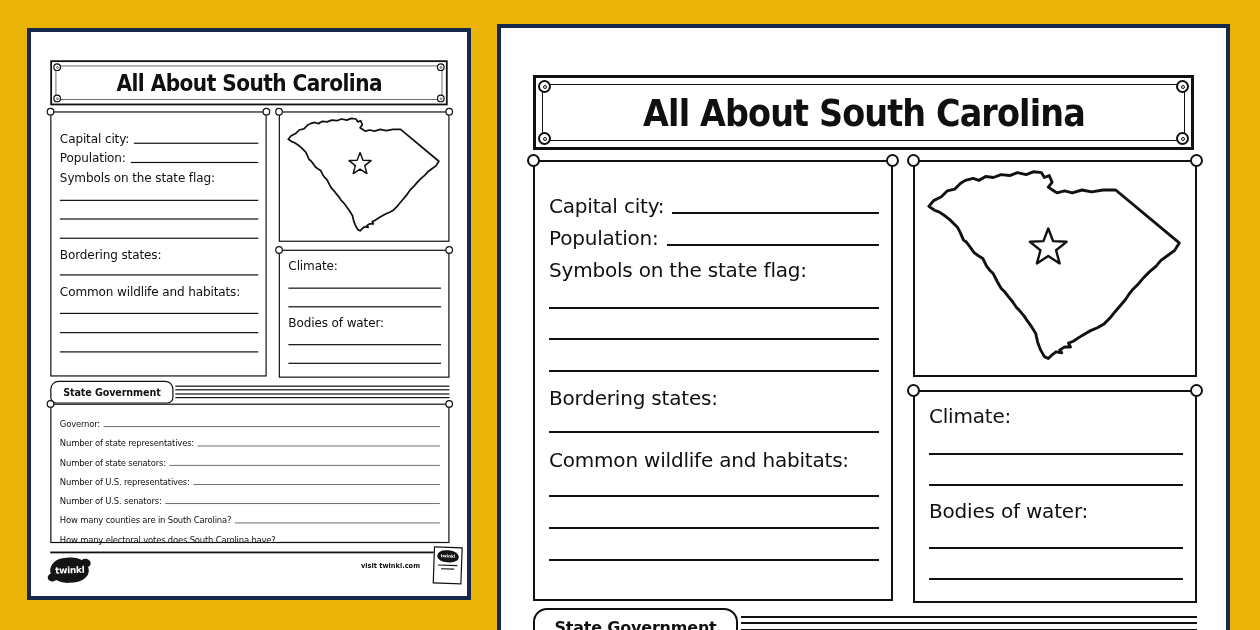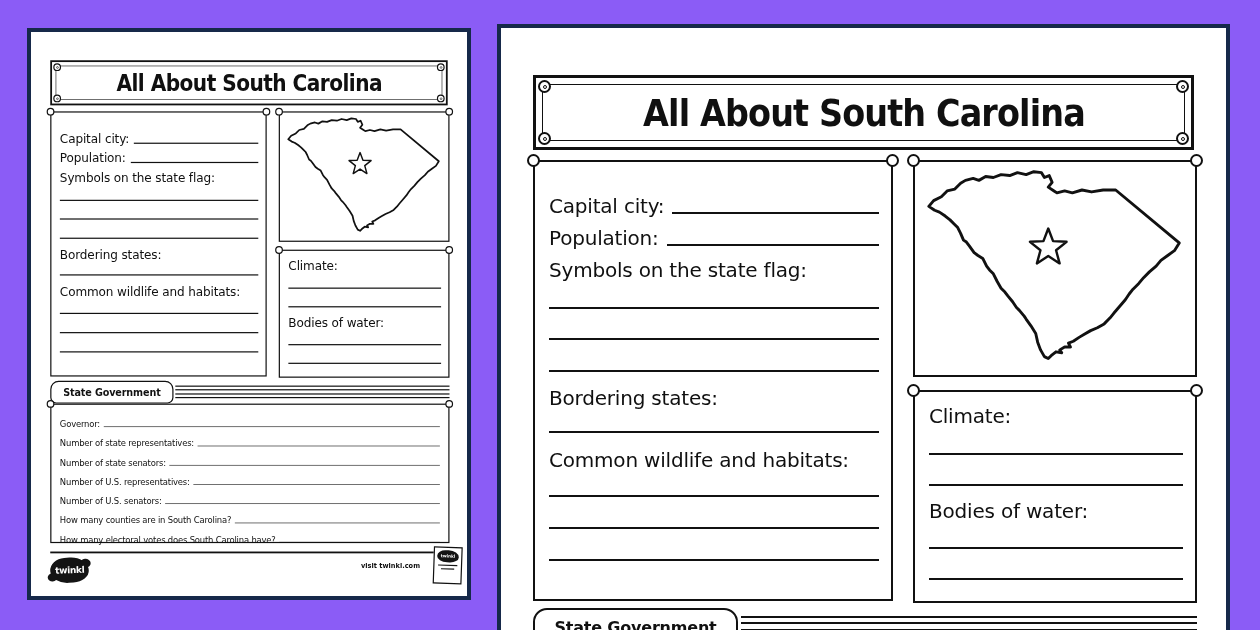--- a/index.html
+++ b/index.html
@@ -1,21 +1,21 @@
 <!DOCTYPE html>
 <html><head>
 <meta charset="utf-8">
 <style>
   * , *::before, *::after { box-sizing: border-box; margin: 0; padding: 0; }
   html,body { width:1260px; height:630px; }
   body { font-family: "DejaVu Sans", sans-serif; }
 
   #canvas {
     position: relative; width: 1260px; height: 630px;
-    background: #8b5cf6; overflow: hidden;
+    background: #eab308; overflow: hidden;
   }
 
   .page {
     position: absolute; background: #fff; border: 4px solid #16294a;
   }
   #page-left  { left: 27px;  top: 28px; width: 444px; height: 572px; overflow: hidden; }
   #page-right { left: 497px; top: 24px; width: 733px; height: 700px; overflow: hidden; }
 
   
   .ws { position: absolute; left:0; top:0; width: 725px; height: 938px; background: #fff; color: #111; }

